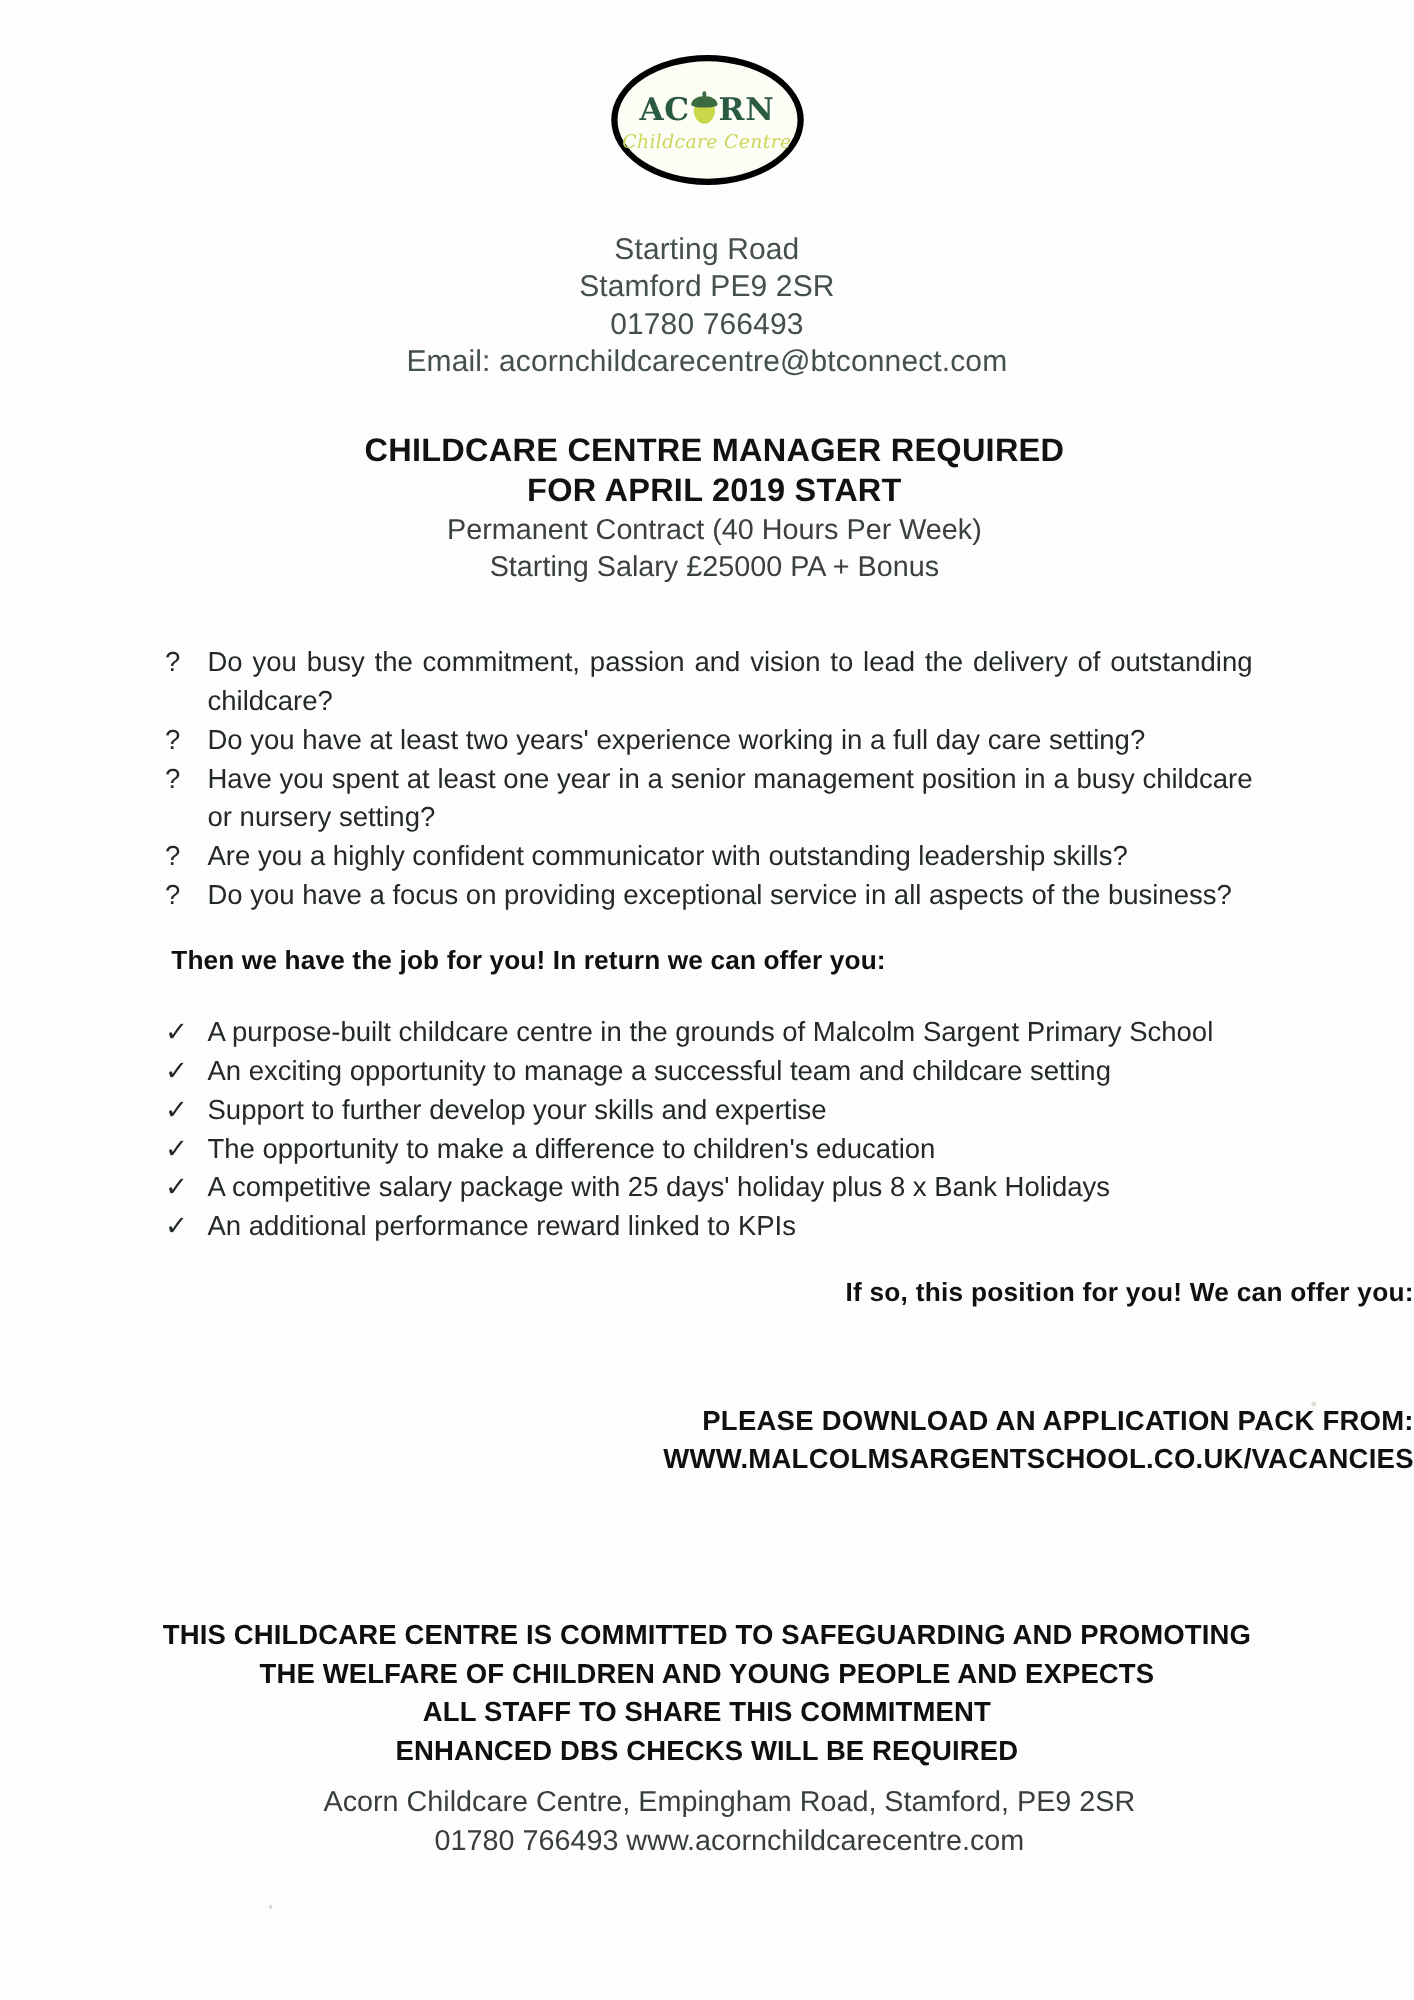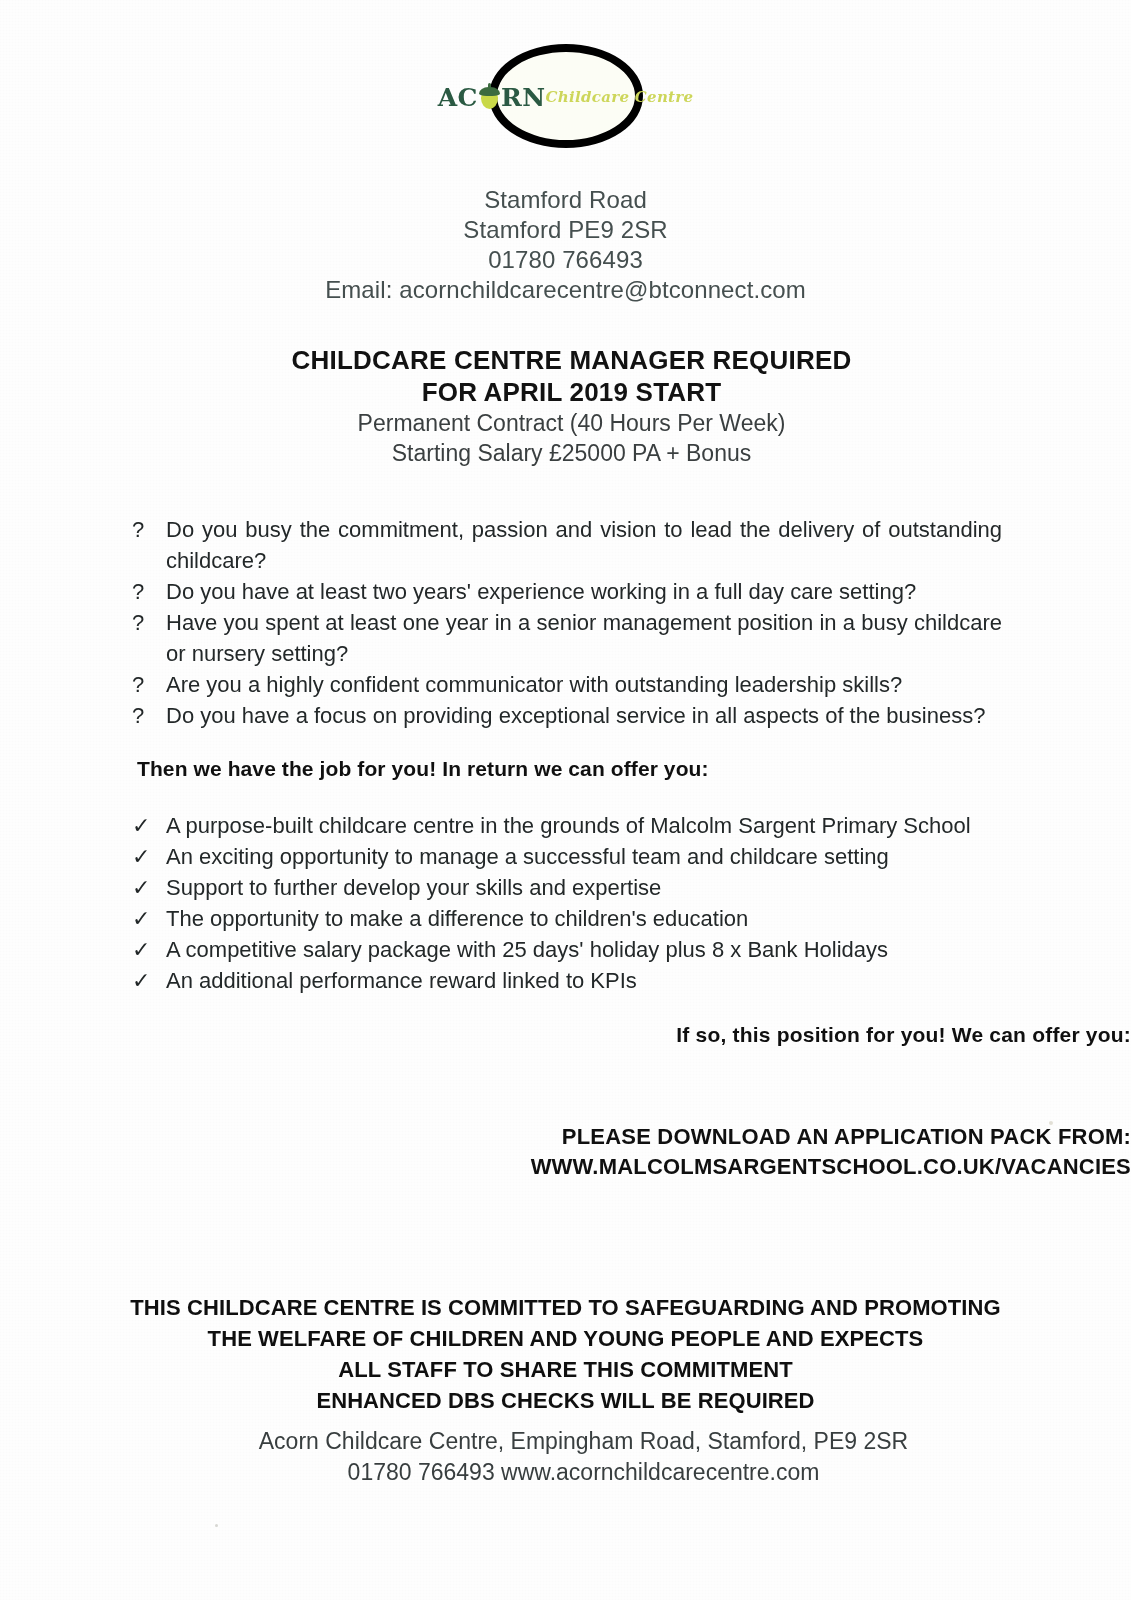--- a/index.html
+++ b/index.html
@@ -51,24 +51,24 @@
     right: 0;
     top: 44px;
     display: flex;
     justify-content: center;
   }
   .logo-oval {
     position: relative;
     width: 154px;
     height: 104px;
     border-radius: 50%;
-    border: 8px solid #000000;
+    border: 5px solid #000000;
     background: #fcfdf5;
     display: flex;
-    flex-direction: row;
+    flex-direction: column;
     align-items: center;
     justify-content: center;
     box-sizing: border-box;
   }
   .logo-acorn-row {
     display: flex;
     align-items: center;
     justify-content: center;
     height: 30px;
     margin-top: 2px;
@@ -111,21 +111,21 @@
     left: 9px;
     top: -2px;
     width: 3px;
     height: 5px;
     background: #3c6b3f;
     border-radius: 2px;
   }
   .logo-script {
     font-family: "DejaVu Serif", serif;
     font-style: italic;
-    font-weight: 700;
+    font-weight: 400;
     font-size: 15px;
     color: #cdd65a;
     letter-spacing: 0.3px;
     margin-top: 1px;
     white-space: nowrap;
   }
 
   
   .center-block {
     position: absolute;
@@ -242,21 +242,21 @@
           <span class="nut"></span>
           <span class="cap"></span>
         </span>
         <span class="lt">RN</span>
       </div>
       <div class="logo-script">Childcare Centre</div>
     </div>
   </div>
 
   <div class="center-block" style="top:185px;">
-    <div class="addr-line">Stamford Road</div>
+    <div class="addr-line">Starting Road</div>
     <div class="addr-line">Stamford   PE9 2SR</div>
     <div class="addr-line">01780 766493</div>
     <div class="addr-line">Email: acornchildcarecentre@btconnect.com</div>
   </div>
 
   <div class="center-block" style="top:344px;padding-left:12px;">
     <div class="title-line">CHILDCARE CENTRE MANAGER REQUIRED</div>
     <div class="title-line">FOR APRIL 2019 START</div>
     <div class="subtitle-line" style="margin-top:0;">Permanent Contract (40 Hours Per Week)</div>
     <div class="subtitle-line">Starting Salary £25000 PA + Bonus</div>

